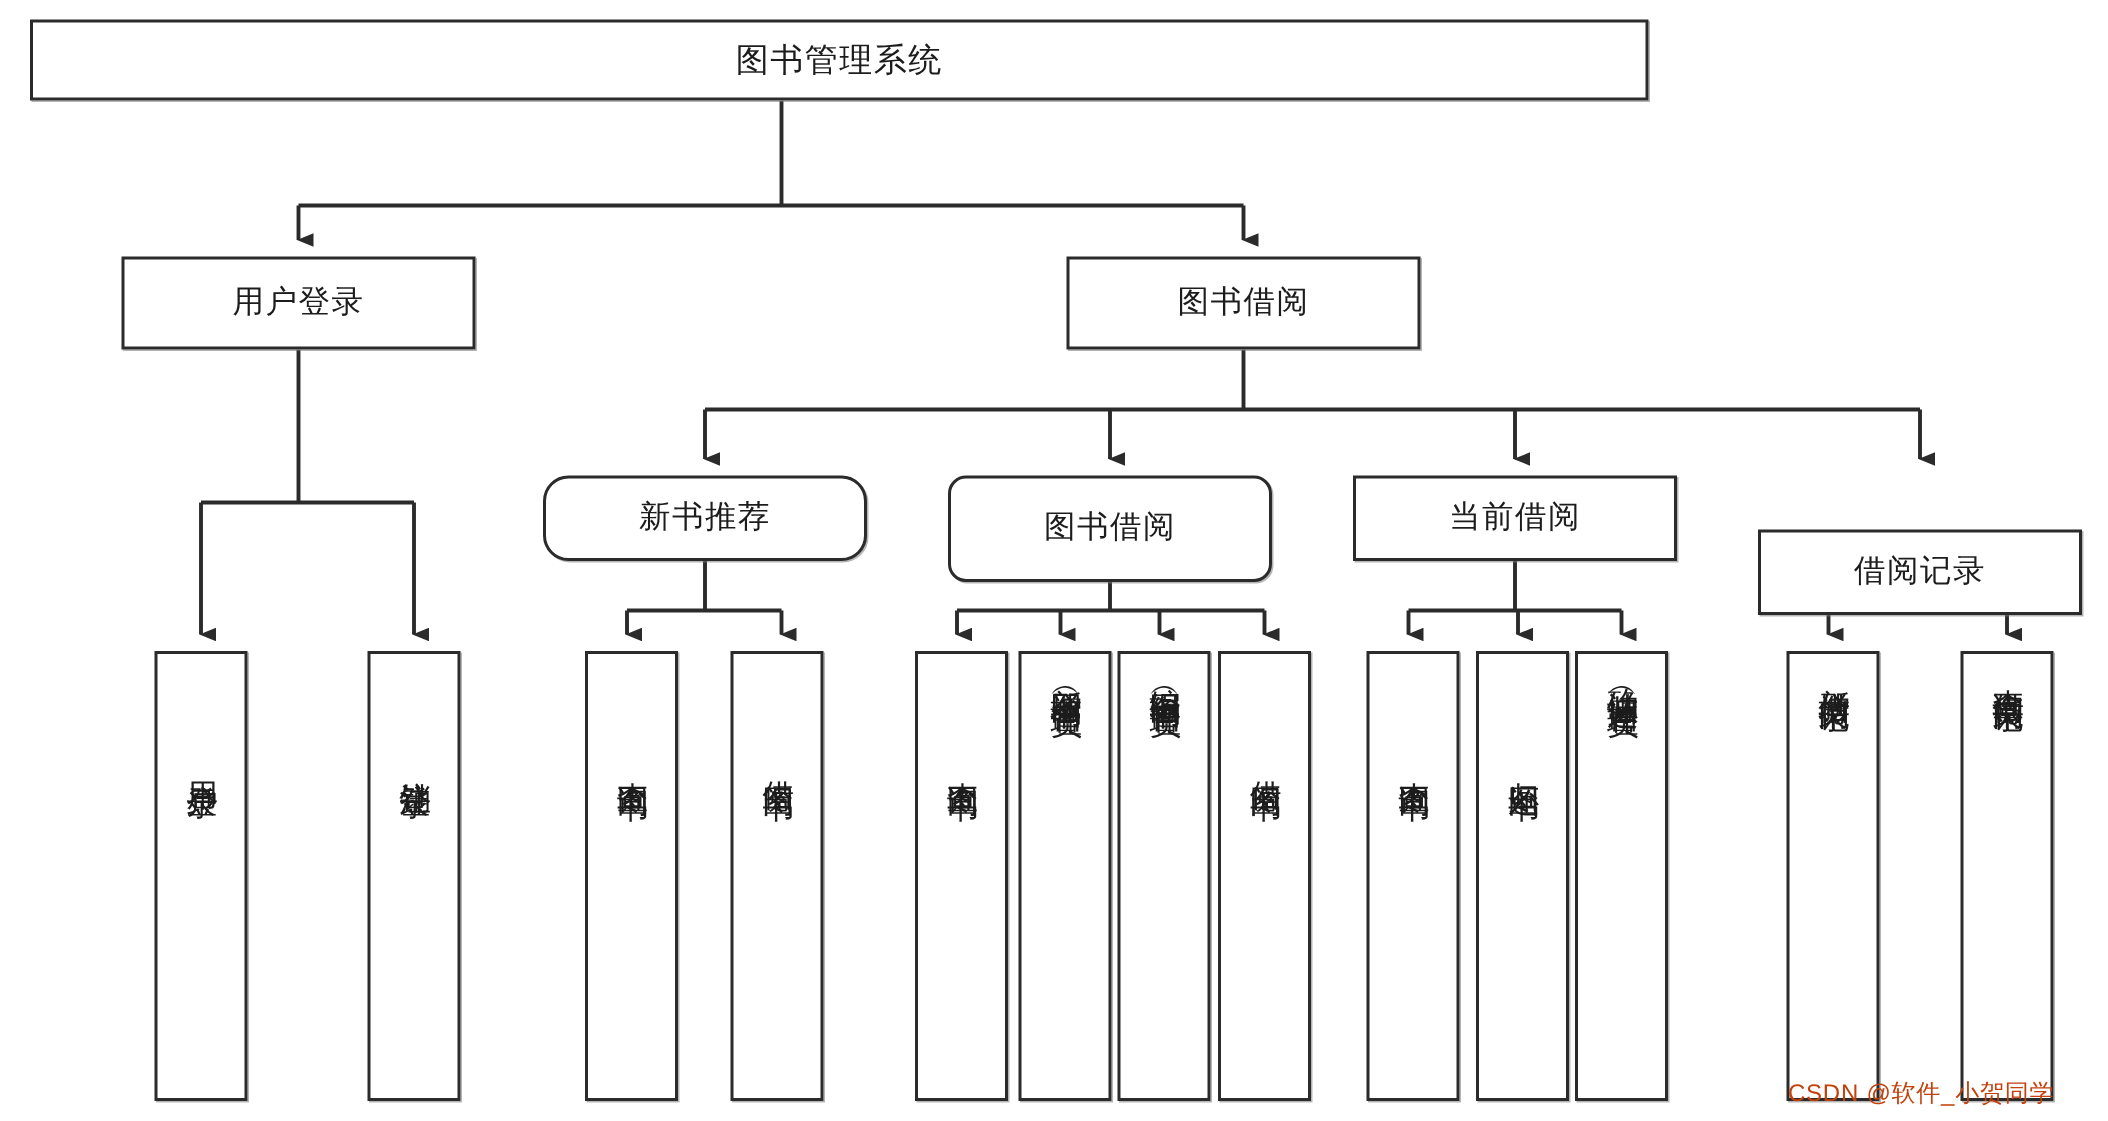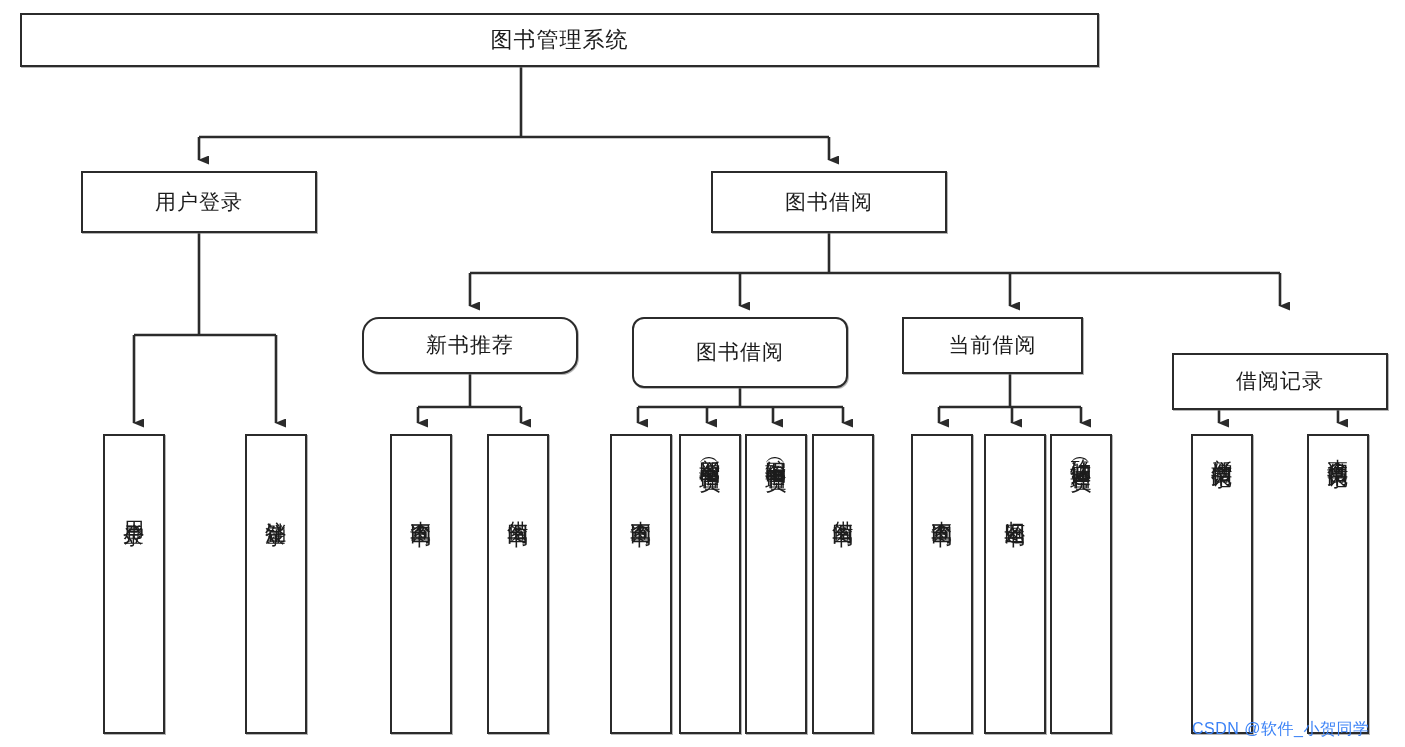--- a/index.html
+++ b/index.html
@@ -111,21 +111,21 @@
       </div>
       <div class="node l2" style="left: 711px; top: 171px; width: 236px; height: 62px;">
         <span class="label">图书借阅</span>
       </div>
       <div class="node l3" style="left: 362px; top: 317px; width: 216px; height: 57px; border-radius: 17px;">
         <span class="label">新书推荐</span>
       </div>
       <div class="node l3" style="left: 632px; top: 317px; width: 216px; height: 71px; border-radius: 12px;">
         <span class="label">图书借阅</span>
       </div>
-      <div class="node l3" style="left: 902px; top: 317px; width: 181px; height: 57px;">
+      <div class="node l3" style="left: 902px; top: 317px; width: 216px; height: 57px;">
         <span class="label">当前借阅</span>
       </div>
       <div class="node l3" style="left: 1172px; top: 317px; width: 216px; height: 57px; margin-top: 36px;">
         <span class="label">借阅记录</span>
       </div>
       <div class="node leaf mid" style="left: 103px; top: 434px; width: 62px; height: 300px;">
         <span class="label">用户登录</span>
       </div>
       <div class="node leaf mid" style="left: 245px; top: 434px; width: 62px; height: 300px;">
         <span class="label">注销登录</span>
@@ -158,14 +158,14 @@
         <span class="label">确认归还（管理员）</span>
       </div>
       <div class="node leaf" style="left: 1191px; top: 434px; width: 62px; height: 300px;">
         <span class="label">新增借阅记录</span>
       </div>
       <div class="node leaf" style="left: 1307px; top: 434px; width: 62px; height: 300px;">
         <span class="label">查询借阅记录</span>
       </div>
     </div>
 
-  <div class="watermark" style="left: 1192px; top: 719px; color: #3b82f6;">CSDN @软件_小贺同学</div>
+  <div class="watermark" style="left: 1192px; top: 719px; color: #c2410c;">CSDN @软件_小贺同学</div>
 </div>
 
 </body></html>

